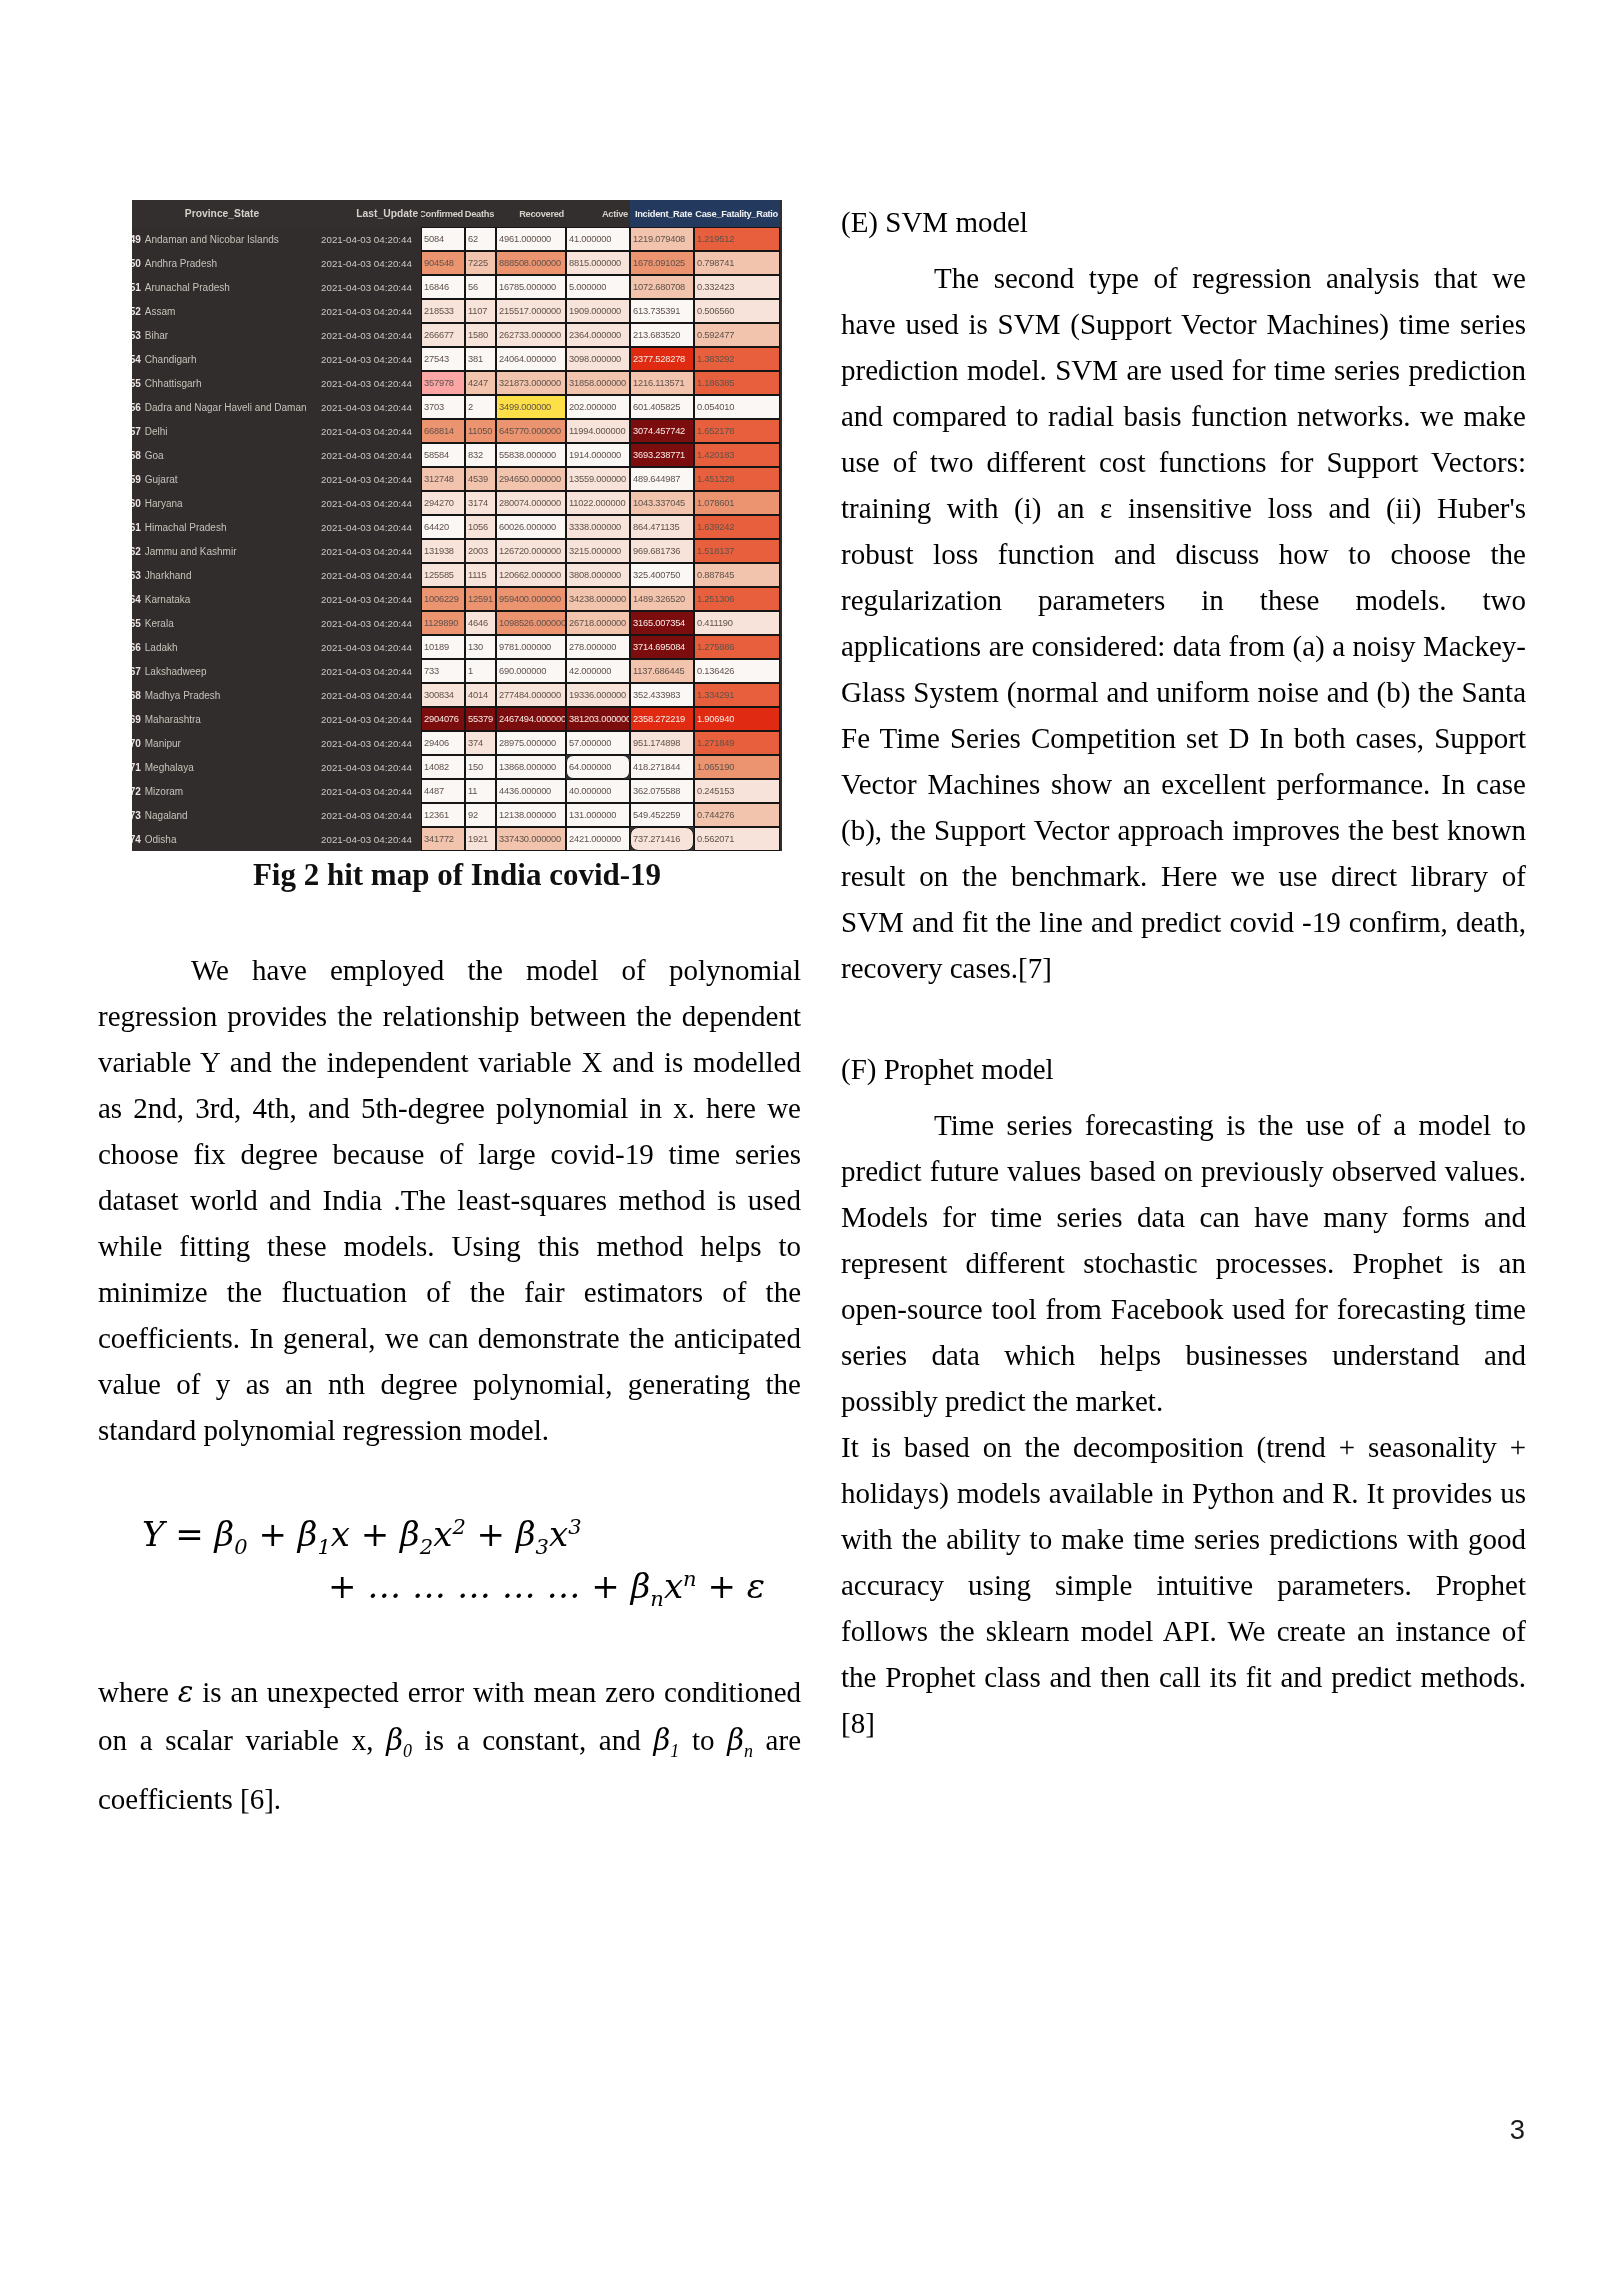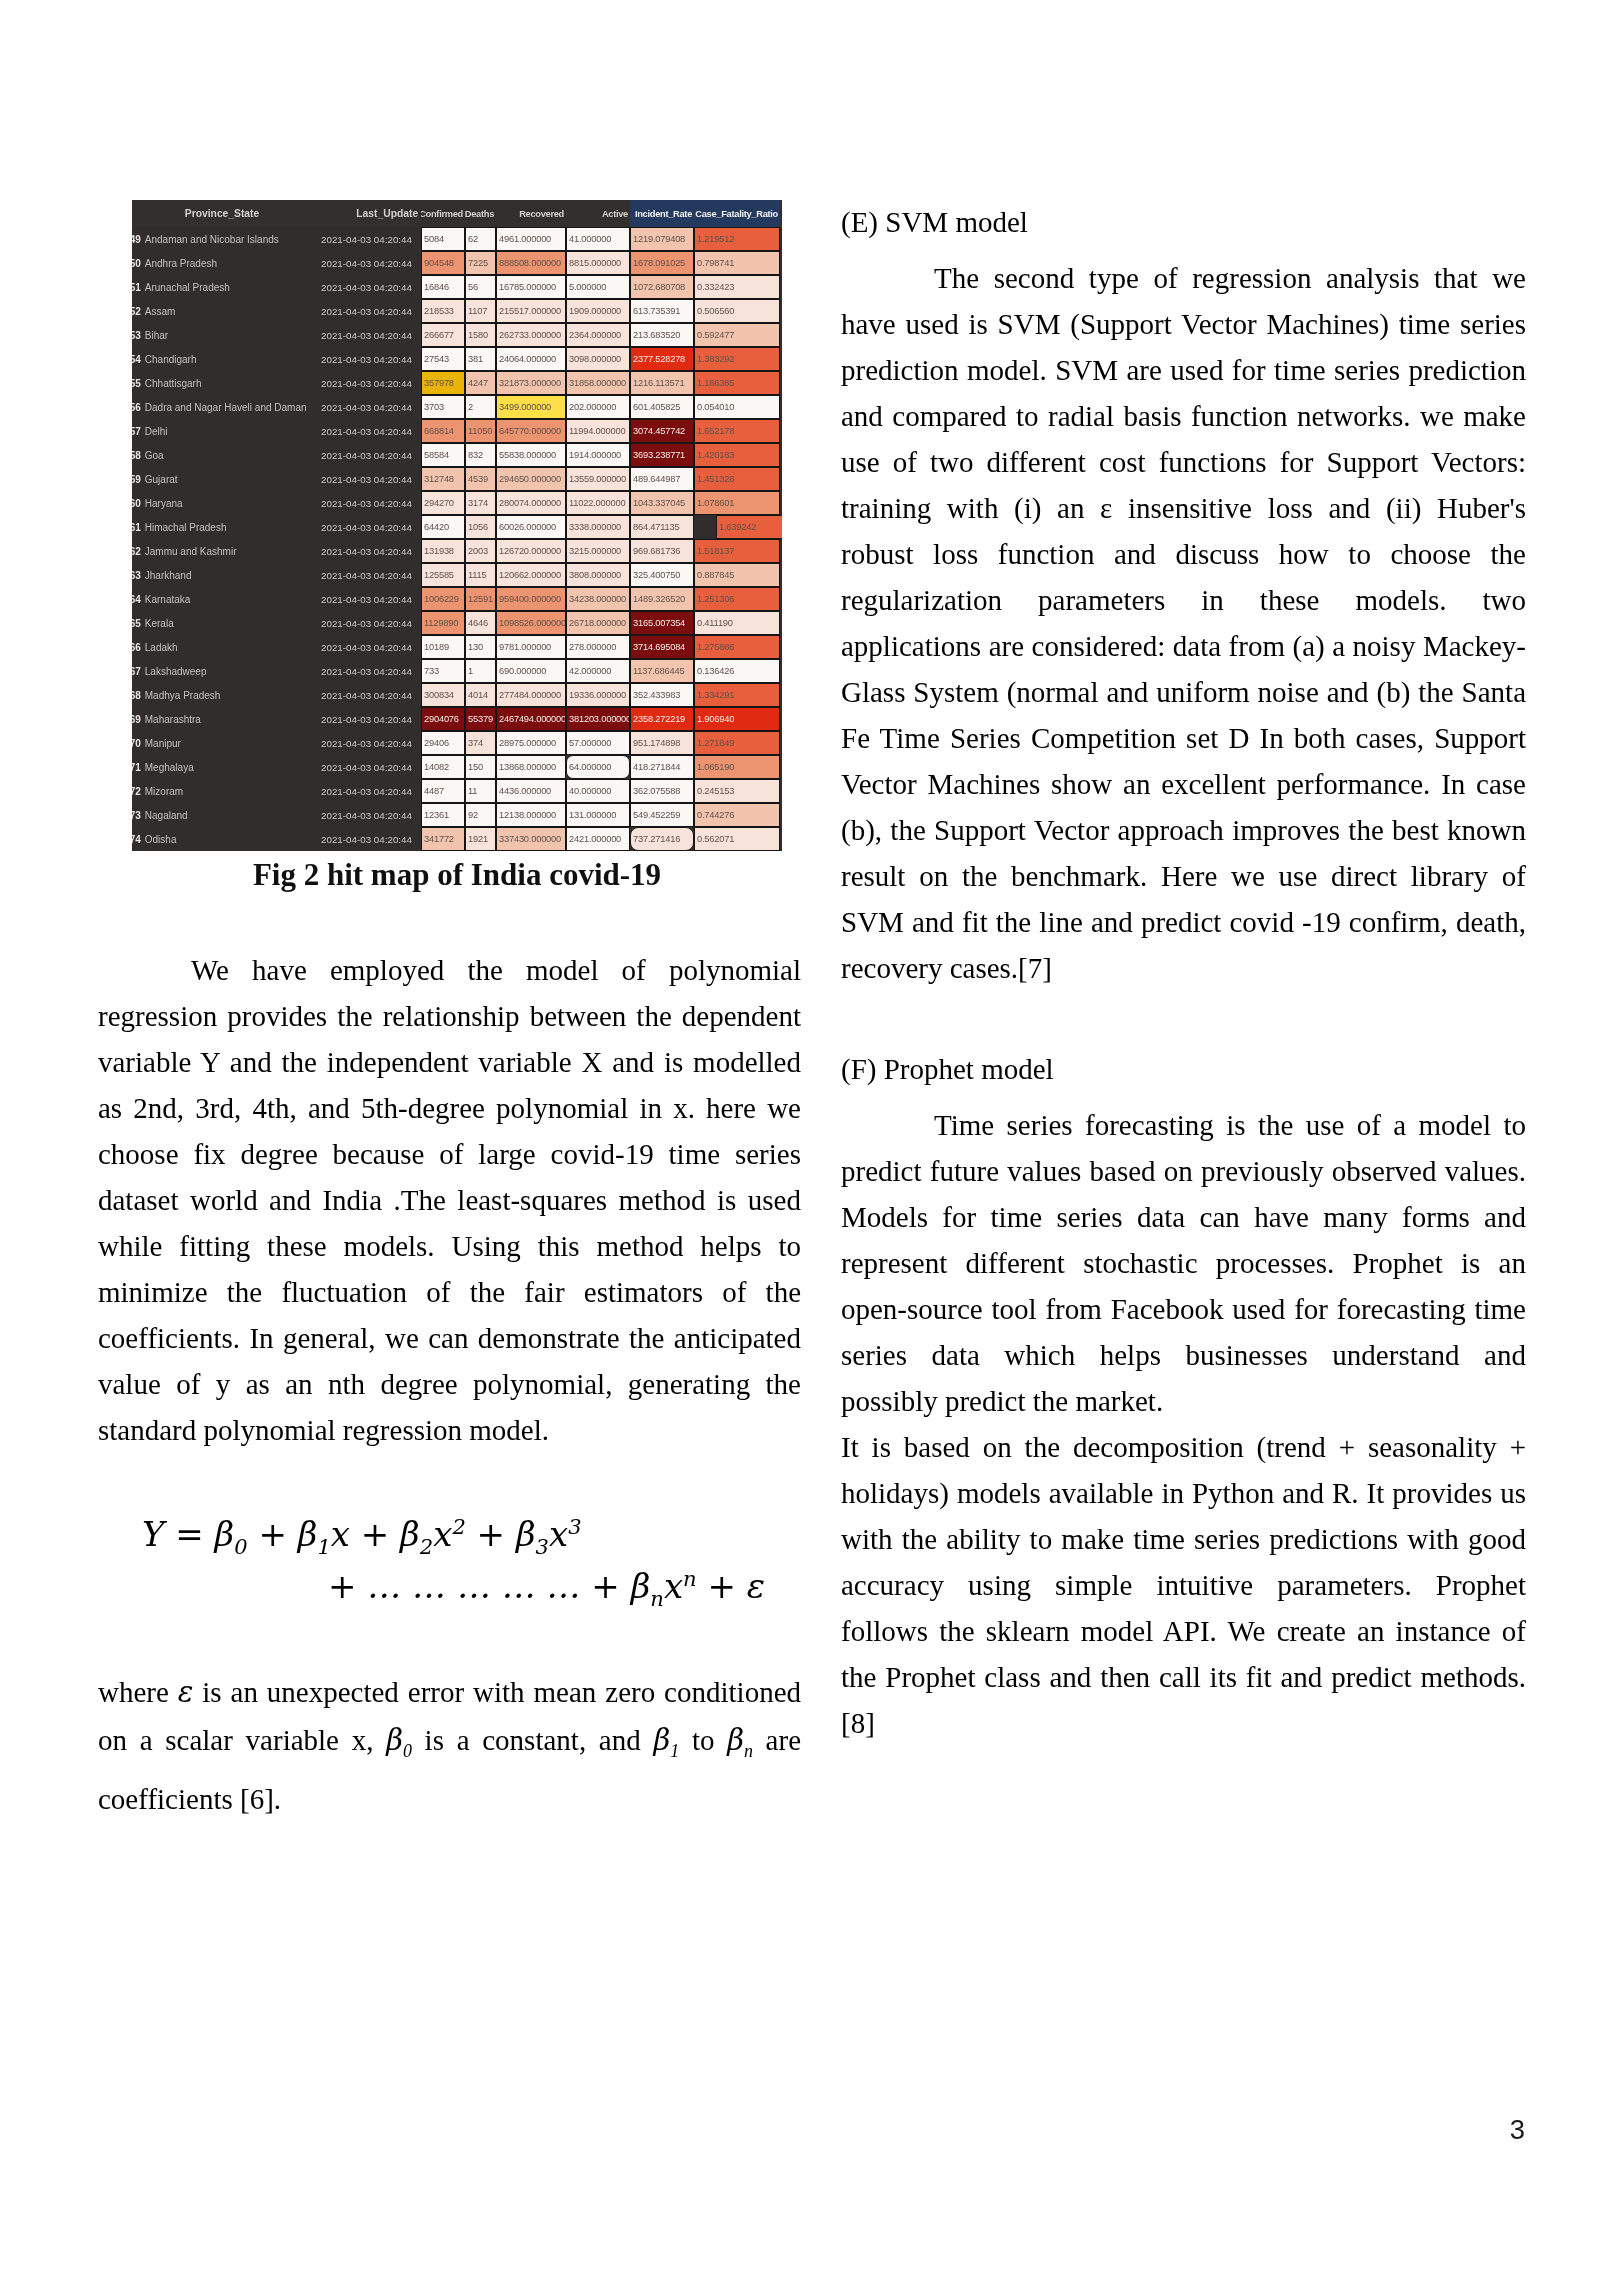--- a/index.html
+++ b/index.html
@@ -148,21 +148,21 @@
         <div class="c-num w3" style="background: rgb(247, 227, 217);">3098.000000</div>
         <div class="c-num w4 darktxt" style="background: rgb(224, 42, 18);">2377.528278</div>
         <div class="c-num w5" style="background: rgb(231, 95, 60);">1.383292</div>
       </div>
       <div class="t-row">
         <div class="c-state">
           <span class="idx">355</span>
           <span class="s-name">Chhattisgarh</span>
           <span class="s-upd">2021-04-03 04:20:44</span>
         </div>
-        <div class="c-num w0" style="background: #eab308;">357978</div>
+        <div class="c-num w0" style="background: #fca5a5;">357978</div>
         <div class="c-num w1" style="background: rgb(242, 196, 174);">4247</div>
         <div class="c-num w2" style="background: rgb(242, 196, 174);">321873.000000</div>
         <div class="c-num w3" style="background: rgb(242, 196, 174);">31858.000000</div>
         <div class="c-num w4" style="background: rgb(242, 196, 174);">1216.113571</div>
         <div class="c-num w5" style="background: rgb(231, 95, 60);">1.186385</div>
       </div>
       <div class="t-row">
         <div class="c-state">
           <span class="idx">356</span>
           <span class="s-name">Dadra and Nagar Haveli and Daman and Diu</span>
@@ -231,21 +231,21 @@
         <div class="c-state">
           <span class="idx">361</span>
           <span class="s-name">Himachal Pradesh</span>
           <span class="s-upd">2021-04-03 04:20:44</span>
         </div>
         <div class="c-num w0" style="background: rgb(251, 247, 245);">64420</div>
         <div class="c-num w1" style="background: rgb(247, 227, 217);">1056</div>
         <div class="c-num w2" style="background: rgb(251, 247, 245);">60026.000000</div>
         <div class="c-num w3" style="background: rgb(247, 227, 217);">3338.000000</div>
         <div class="c-num w4" style="background: rgb(247, 227, 217);">864.471135</div>
-        <div class="c-num w5" style="background: rgb(231, 95, 60); margin-left: 22px;">1.639242</div>
+        <div class="c-num w5" style="background: rgb(231, 95, 60);">1.639242</div>
       </div>
       <div class="t-row">
         <div class="c-state">
           <span class="idx">362</span>
           <span class="s-name">Jammu and Kashmir</span>
           <span class="s-upd">2021-04-03 04:20:44</span>
         </div>
         <div class="c-num w0" style="background: rgb(247, 227, 217);">131938</div>
         <div class="c-num w1" style="background: rgb(247, 227, 217);">2003</div>
         <div class="c-num w2" style="background: rgb(247, 227, 217);">126720.000000</div>

